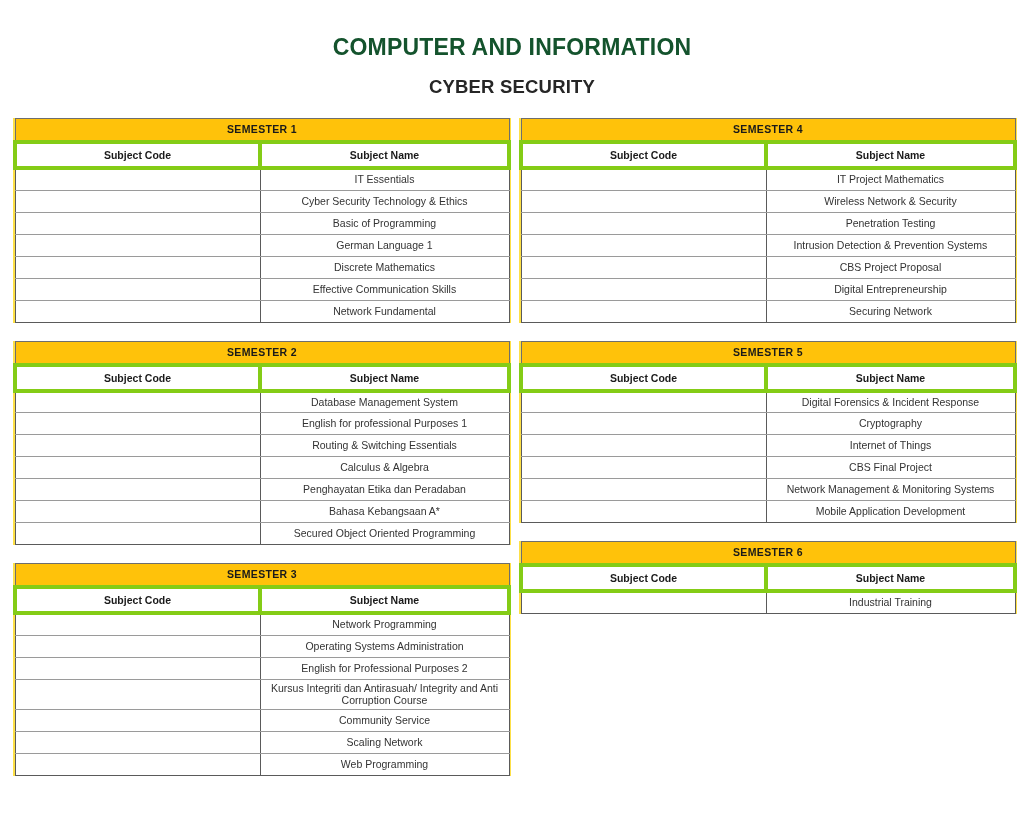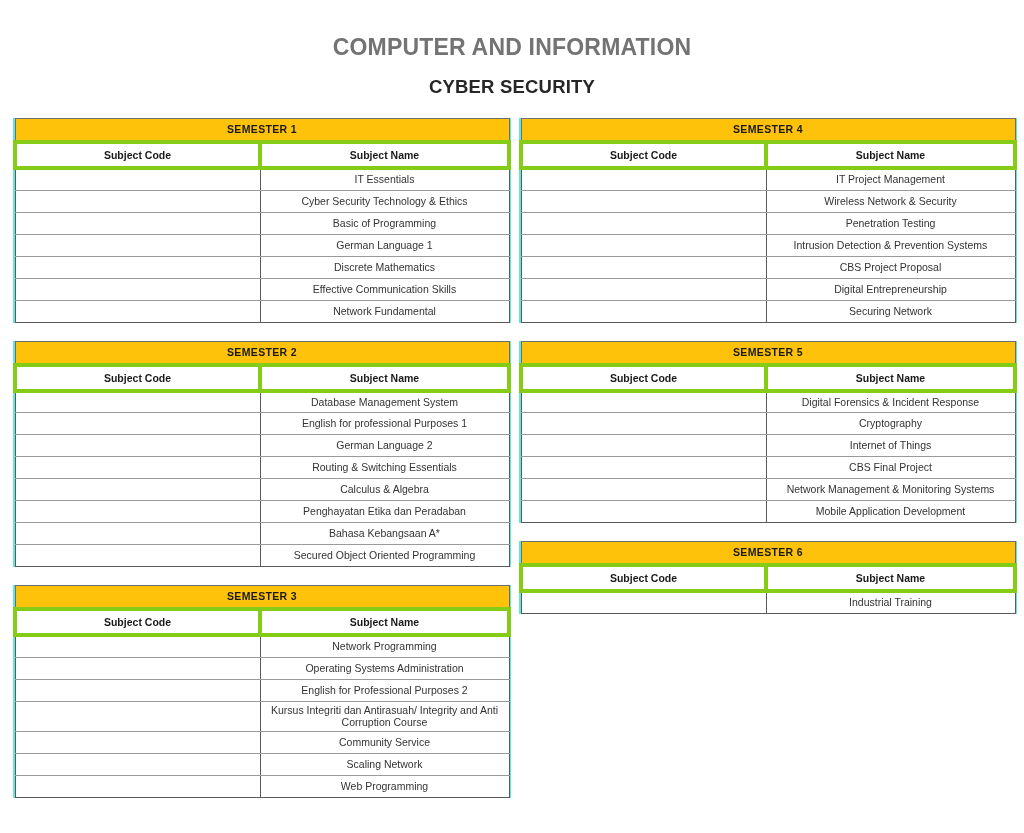--- a/index.html
+++ b/index.html
@@ -19,21 +19,21 @@
   
   #title-block {
     text-align: center;
     padding-top: 33px;
   }
   #title-line-1 {
     font-size: 23px;
     font-weight: bold;
     letter-spacing: 0.2px;
     line-height: 1.22;
-    color: #737373;
+    color: #14532d;
   }
   #title-line-2 {
     font-size: 18.5px;
     font-weight: bold;
     letter-spacing: 0.2px;
     line-height: 1.35;
     color: #262626;
     margin-top: 14px;
   }
 
@@ -50,21 +50,21 @@
     width: 494px;
   }
   #column-left  { left: 13px; }
   #column-right { left: 519px; }
 
   .sem-table {
     width: 494px;
     border-collapse: collapse;
     table-layout: fixed;
     margin-bottom: 18px;
-    background: #5eead4;
+    background: #fde047;
   }
   .sem-table td, .sem-table th {
     padding: 0;
     margin: 0;
   }
 
   
   .sem-banner td {
     background: #FFC20A;
     text-align: center;
@@ -187,24 +187,20 @@
           <tr class="sem-row">
             <td class="code-cell"></td>
             <td class="name-cell">Database Management System</td>
           </tr>
           <tr class="sem-row">
             <td class="code-cell"></td>
             <td class="name-cell">English for professional Purposes 1</td>
           </tr>
           <tr class="sem-row">
             <td class="code-cell"></td>
-            <td class="name-cell">German Language 2</td>
-          </tr>
-          <tr class="sem-row">
-            <td class="code-cell"></td>
             <td class="name-cell">Routing &amp; Switching Essentials</td>
           </tr>
           <tr class="sem-row">
             <td class="code-cell"></td>
             <td class="name-cell">Calculus &amp; Algebra</td>
           </tr>
           <tr class="sem-row">
             <td class="code-cell"></td>
             <td class="name-cell">Penghayatan Etika dan Peradaban</td>
           </tr>
@@ -271,21 +267,21 @@
         <tbody>
           <tr class="sem-banner">
             <td colspan="2">SEMESTER 4</td>
           </tr>
           <tr class="sem-colhead">
             <td>Subject Code</td>
             <td>Subject Name</td>
           </tr>
           <tr class="sem-row">
             <td class="code-cell"></td>
-            <td class="name-cell">IT Project Management</td>
+            <td class="name-cell">IT Project Mathematics</td>
           </tr>
           <tr class="sem-row">
             <td class="code-cell"></td>
             <td class="name-cell">Wireless Network &amp; Security</td>
           </tr>
           <tr class="sem-row">
             <td class="code-cell"></td>
             <td class="name-cell">Penetration Testing</td>
           </tr>
           <tr class="sem-row">

